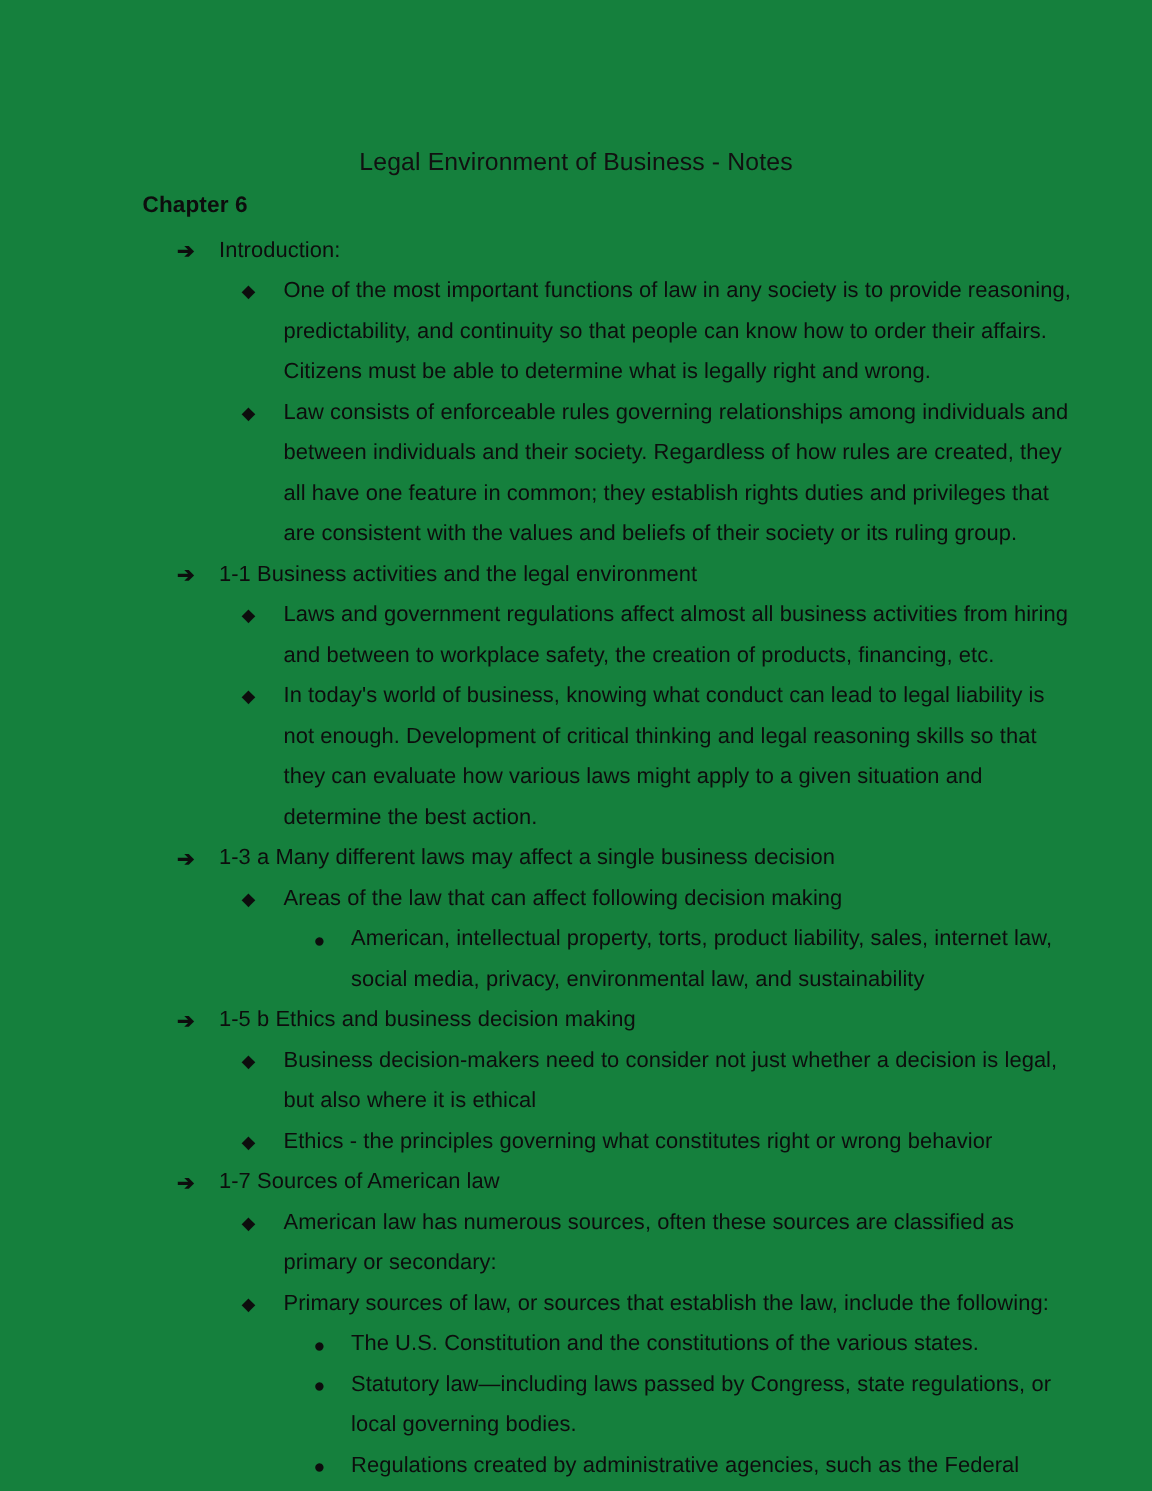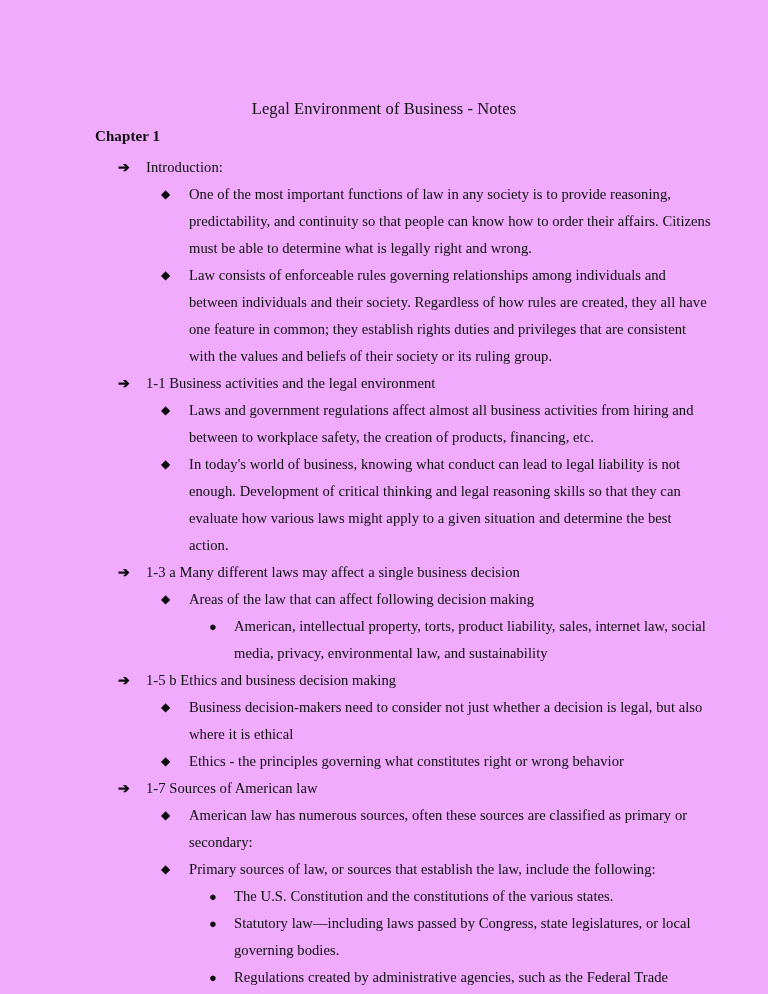--- a/index.html
+++ b/index.html
@@ -10,24 +10,23 @@
   }
   body {
     font-family: "Liberation Sans", sans-serif;
     color: #000000;
     -webkit-font-smoothing: antialiased;
   }
   #page {
     position: relative;
     width: 768px;
     height: 994px;
-    background: #f0abfc;
+    background: #15803d;
     overflow: hidden;
     box-sizing: border-box;
-    font-family: Liberation Serif, serif;
   }
   #doc-title {
     position: absolute;
     top: 88px;
     left: 0;
     width: 768px;
     text-align: center;
     font-size: 16.5px;
     font-weight: normal;
     letter-spacing: 0.1px;
@@ -108,21 +107,21 @@
   li.node + li.node { margin-top: 0; }
   li.spaced { margin-top: 2px; }
 </style>
 </head>
 <body>
 
 <div id="page">
 
   <h1 id="doc-title">Legal Environment of Business - Notes</h1>
 
-  <div id="chapter-heading">Chapter 1</div>
+  <div id="chapter-heading">Chapter 6</div>
 
   <div id="outline">
     <ul class="lvl lvl1" id="outline-root">
         <li class="node lvl1">
           <div class="row">
             <span class="marker arrow">➔</span>
             <span class="txt">Introduction:</span>
           </div>
           <ul class="lvl lvl2">
             <li class="node lvl2">
@@ -221,21 +220,21 @@
               <ul class="lvl lvl3">
                 <li class="node lvl3">
                   <div class="row">
                     <span class="marker disc">●</span>
                     <span class="txt">The U.S. Constitution and the constitutions of the various states.</span>
                   </div>
                 </li>
                 <li class="node lvl3 spaced">
                   <div class="row">
                     <span class="marker disc">●</span>
-                    <span class="txt">Statutory law—including laws passed by Congress, state legislatures, or local governing bodies.</span>
+                    <span class="txt">Statutory law—including laws passed by Congress, state regulations, or local governing bodies.</span>
                   </div>
                 </li>
                 <li class="node lvl3 spaced">
                   <div class="row">
                     <span class="marker disc">●</span>
                     <span class="txt">Regulations created by administrative agencies, such as the Federal Trade Commission.</span>
                   </div>
                 </li>
               </ul>
             </li>

